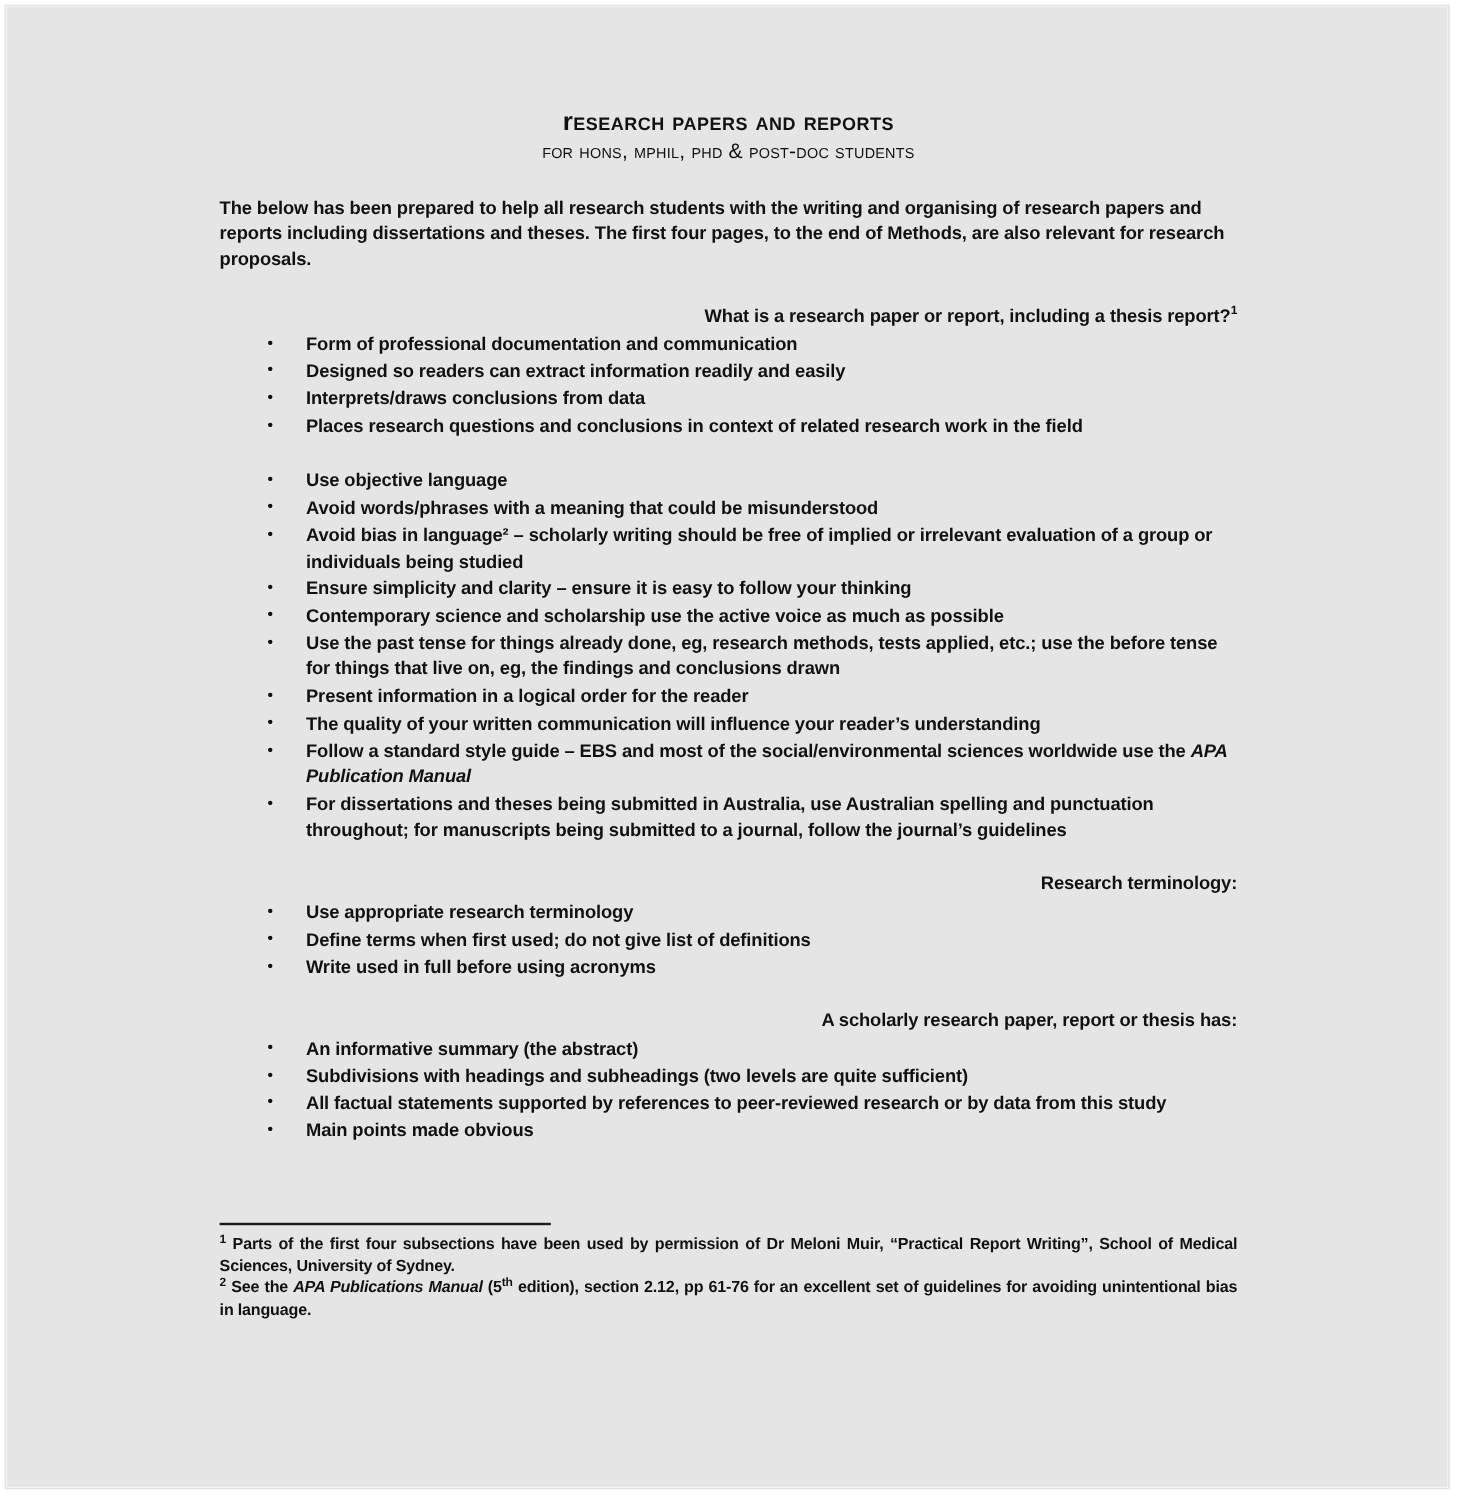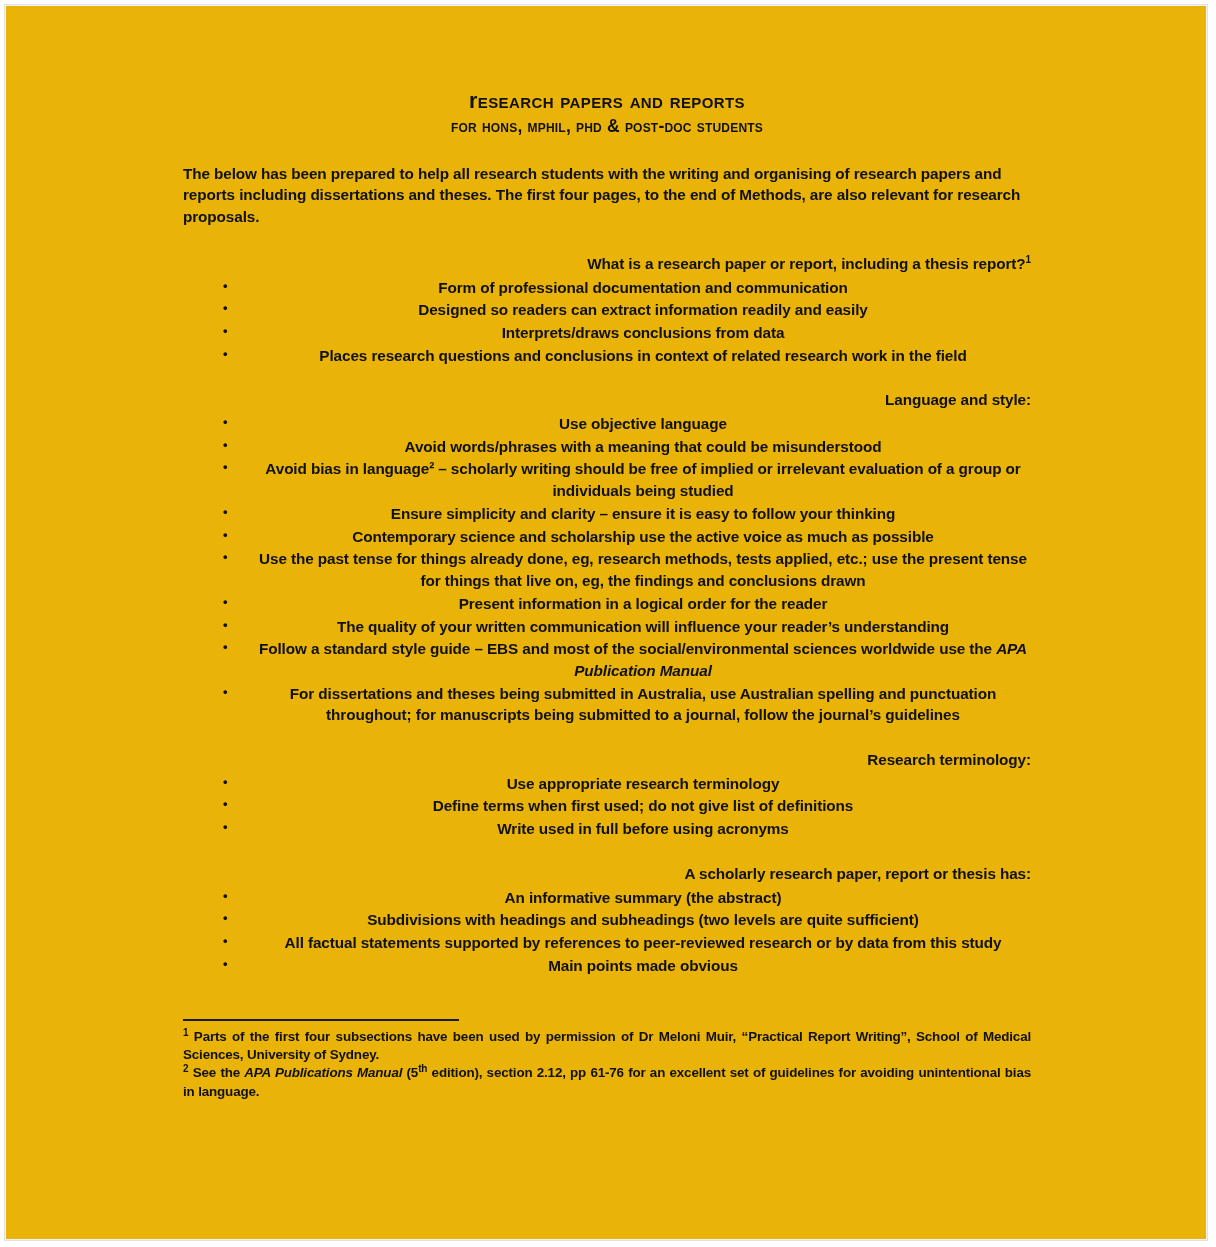--- a/index.html
+++ b/index.html
@@ -16,21 +16,21 @@
     overflow: hidden;
   }
 
   
   #page-frame {
     position: absolute;
     left: 4px;
     top: 4px;
     width: 1204px;
     height: 1237px;
-    background: #eab308;
+    background: #e5e5e5;
     border: 1px solid #e2e2e2;
     box-sizing: border-box;
     box-shadow: 0 0 0 1px #f4f4f4 inset;
   }
 
   #page-inner {
     position: absolute;
     left: 178px;
     top: 84px;
     width: 848px;
@@ -43,21 +43,21 @@
     font-size: 21.5px;
     letter-spacing: 0.4px;
     font-variant: small-caps;
     text-transform: lowercase;
     margin: 0 0 2px 0;
     line-height: 1.15;
   }
   .doc-title::first-letter { font-variant: normal; }
   .doc-subtitle {
     text-align: center;
-    font-weight: bold;
+    font-weight: normal;
     font-size: 17.5px;
     letter-spacing: 0.2px;
     font-variant: small-caps;
     text-transform: lowercase;
     margin: 0 0 26px 0;
     line-height: 1.2;
   }
 
   
   .intro-para {
@@ -77,21 +77,20 @@
     margin: 0 0 2px 0;
     line-height: 1.35;
     letter-spacing: -0.1px;
     text-align: right;
   }
 
   ul.bullets {
     list-style: none;
     margin: 0;
     padding: 0;
-    text-align: center;
   }
   ul.bullets > li {
     position: relative;
     font-size: 15.3px;
     line-height: 1.42;
     padding-left: 72px;
     margin: 0 0 1px 0;
     font-weight: 600;
     letter-spacing: -0.1px;
   }
@@ -152,28 +151,27 @@
         <div class="section">
           <div class="section-heading"><span>What is a research paper or report, including a thesis report?</span><sup class="fn">1</sup></div>
           <ul class="bullets">
             <li>Form of professional documentation and communication</li>
             <li>Designed so readers can extract information readily and easily</li>
             <li>Interprets/draws conclusions from data</li>
             <li>Places research questions and conclusions in context of related research work in the field</li>
           </ul>
         </div>
         <div class="section">
-          <div class="section-heading"><span>Language and style:</span></div>
           <ul class="bullets">
             <li>Use objective language</li>
             <li>Avoid words/phrases with a meaning that could be misunderstood</li>
             <li>Avoid bias in language² – scholarly writing should be free of implied or irrelevant evaluation of a group or individuals being studied</li>
             <li>Ensure simplicity and clarity – ensure it is easy to follow your thinking</li>
             <li>Contemporary science and scholarship use the active voice as much as possible</li>
-            <li>Use the past tense for things already done, eg, research methods, tests applied, etc.; use the present tense for things that live on, eg, the findings and conclusions drawn</li>
+            <li>Use the past tense for things already done, eg, research methods, tests applied, etc.; use the before tense for things that live on, eg, the findings and conclusions drawn</li>
             <li>Present information in a logical order for the reader</li>
             <li>The quality of your written communication will influence your reader’s understanding</li>
             <li>Follow a standard style guide – EBS and most of the social/environmental sciences worldwide use the <span class="it">APA Publication Manual</span></li>
             <li>For dissertations and theses being submitted in Australia, use Australian spelling and punctuation throughout; for manuscripts being submitted to a journal, follow the journal’s guidelines</li>
           </ul>
         </div>
         <div class="section">
           <div class="section-heading"><span>Research terminology:</span></div>
           <ul class="bullets">
             <li>Use appropriate research terminology</li>

